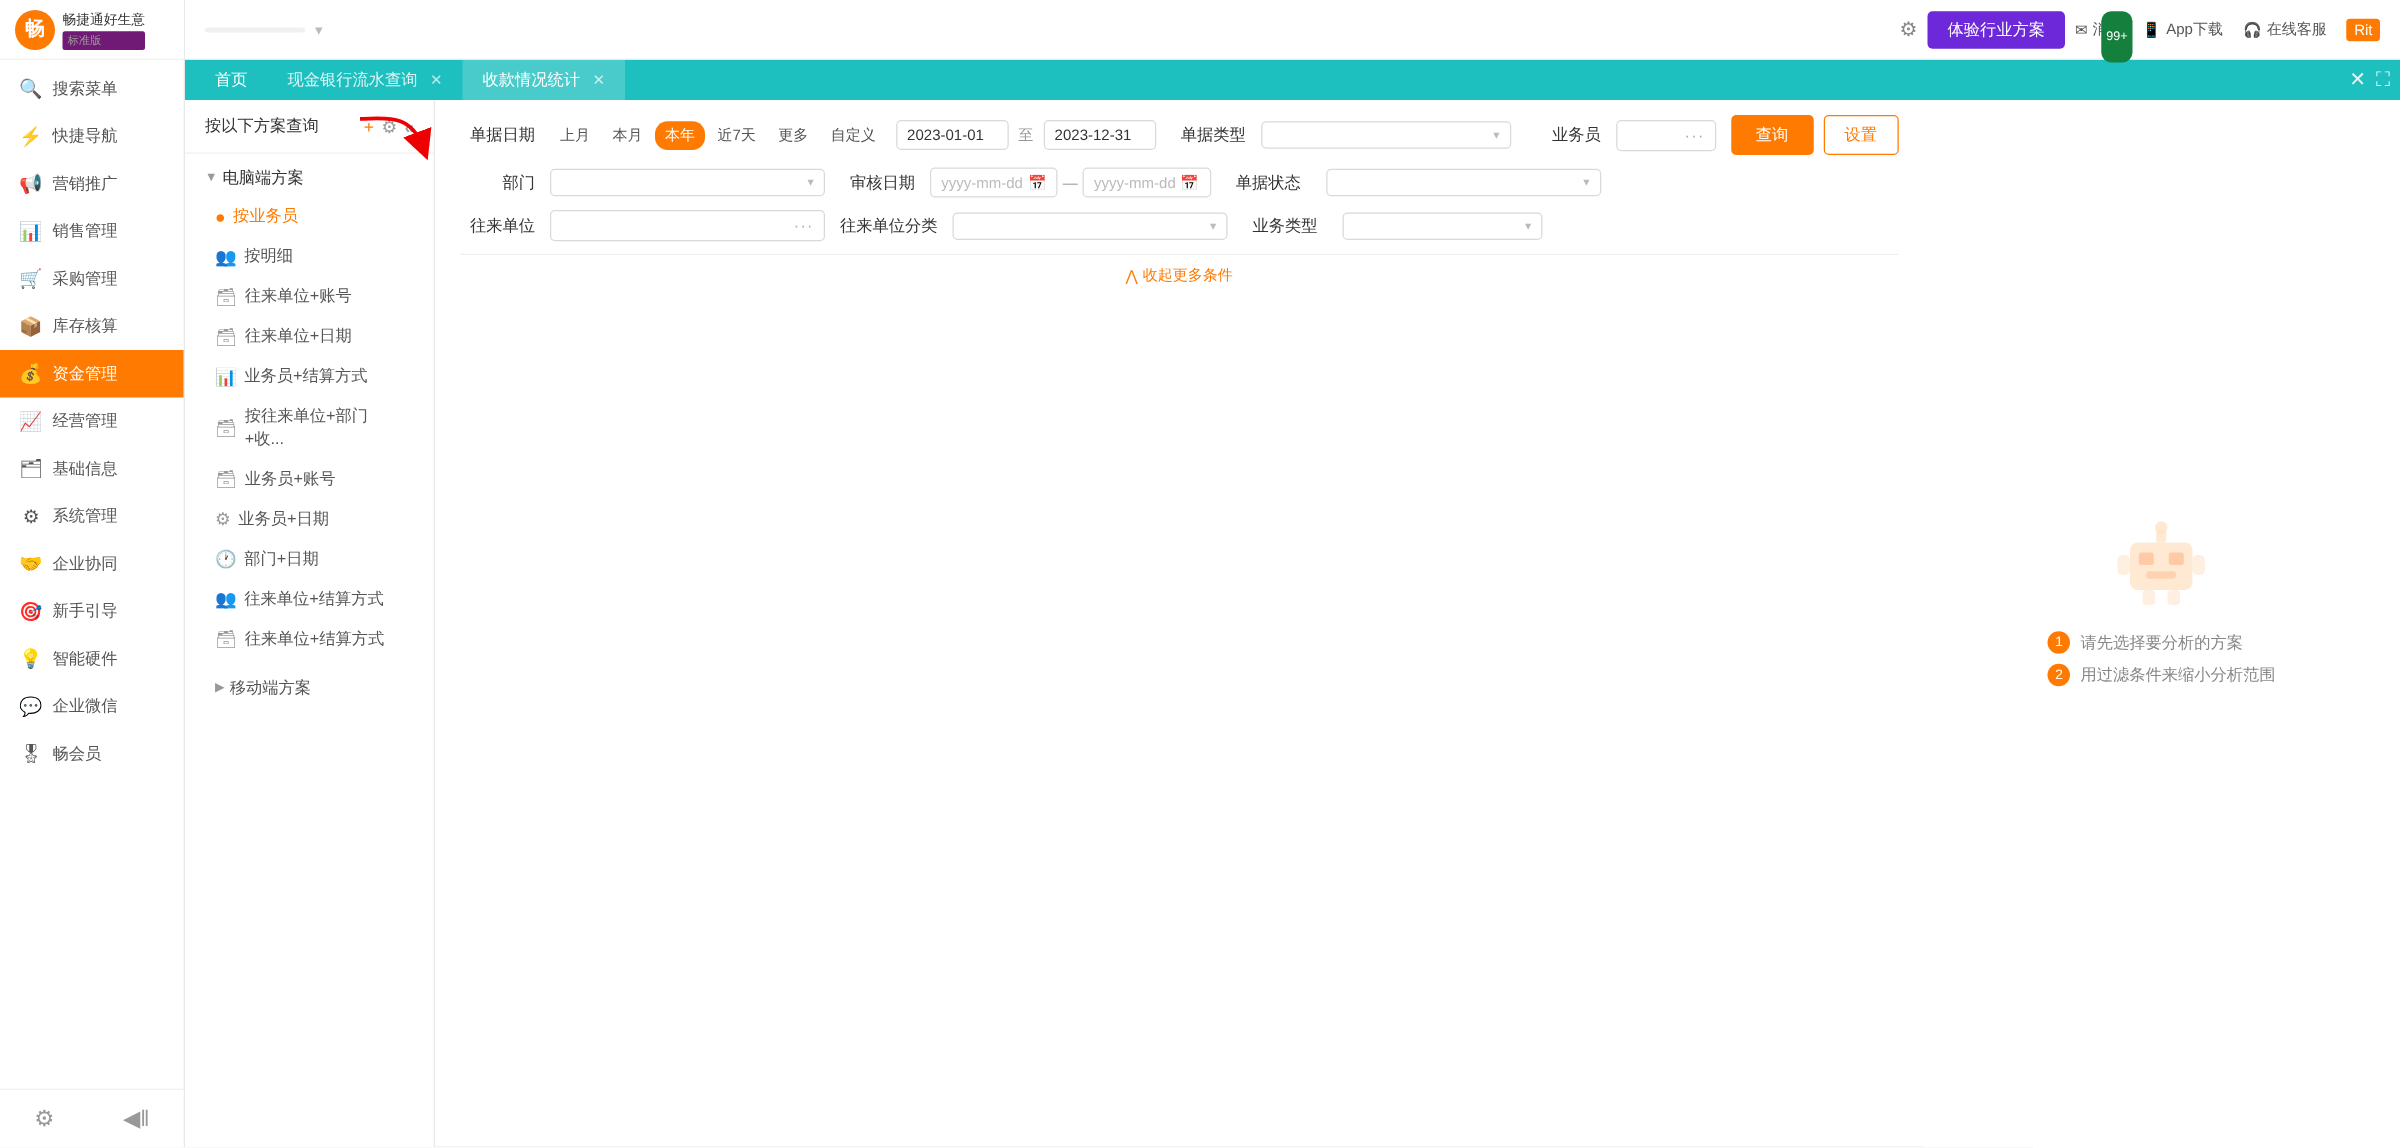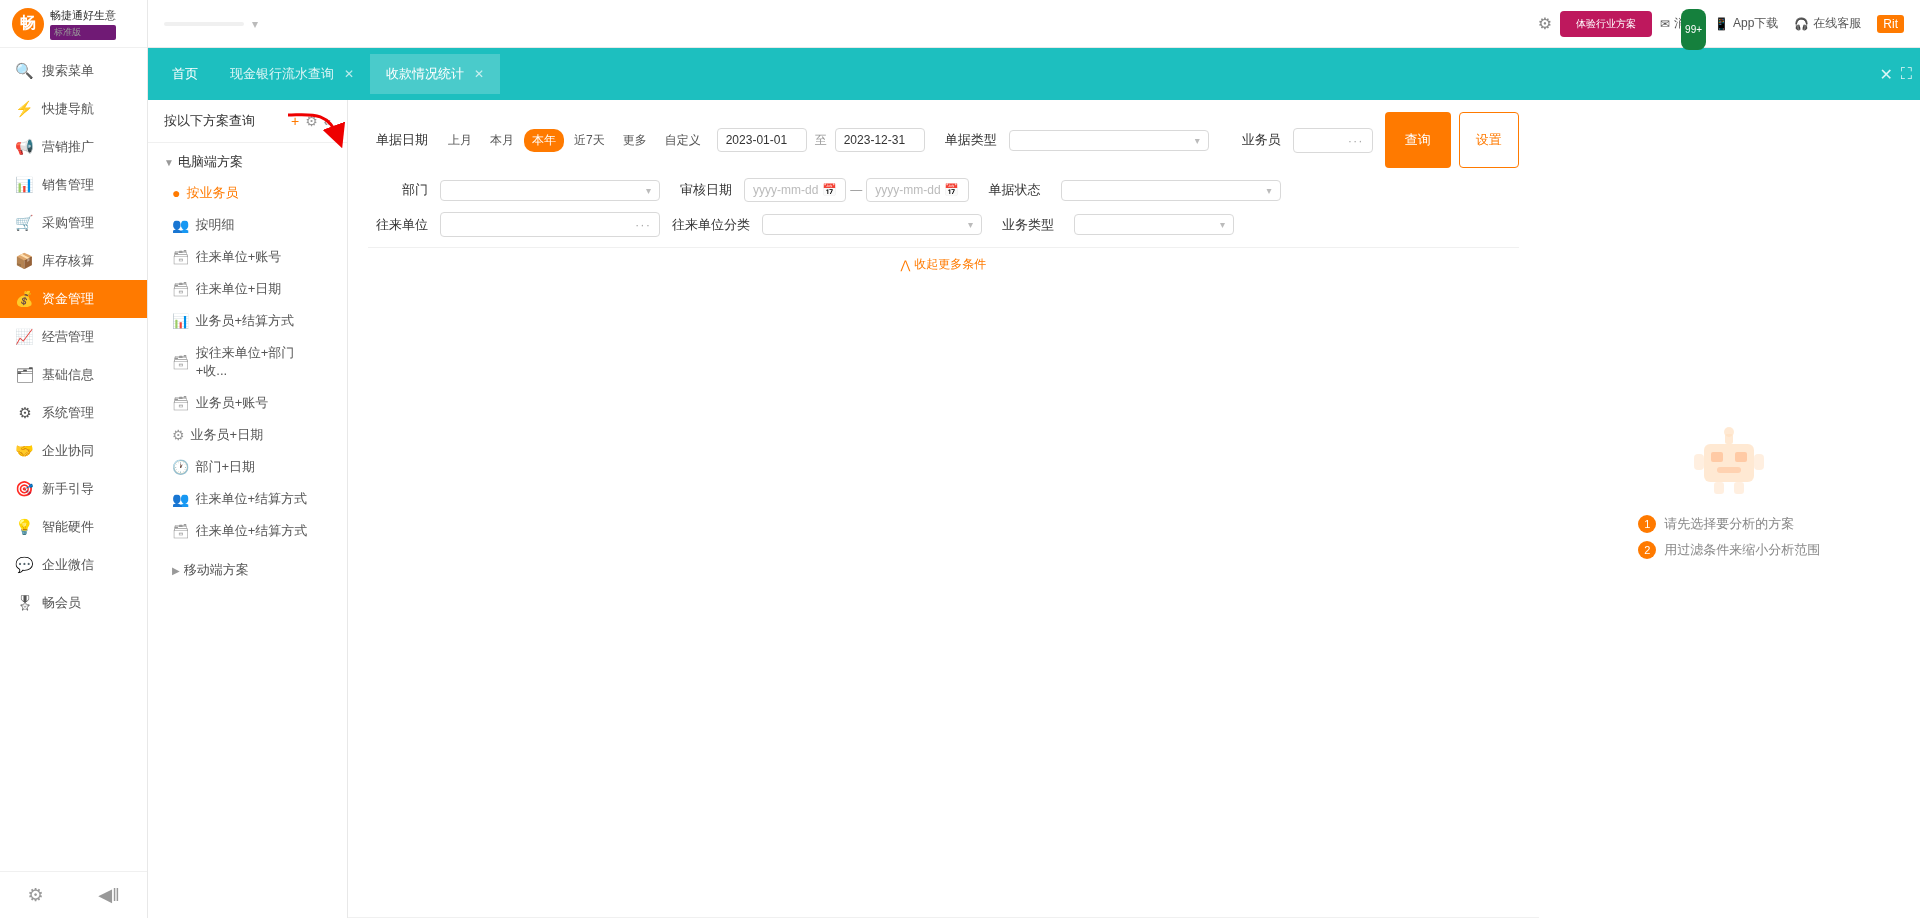--- a/index.html
+++ b/index.html
@@ -20,25 +20,25 @@
     
     .main { flex: 1; display: flex; flex-direction: column; overflow: hidden; }
 
     
     .topbar { height: 48px; background: #fff; display: flex; align-items: center; padding: 0 16px; border-bottom: 1px solid #e8e8e8; gap: 8px; }
     .topbar-breadcrumb { display: flex; align-items: center; gap: 4px; color: #666; font-size: 12px; flex: 1; }
     .topbar-right { display: flex; align-items: center; gap: 16px; }
     .topbar-msg { display: flex; align-items: center; gap: 4px; color: #555; font-size: 12px; position: relative; cursor: pointer; }
     .msg-badge { background: #15803d; color: white; font-size: 10px; padding: 15px 4px; border-radius: 8px; position: absolute; top: -6px; right: -8px; }
     .topbar-btn { color: #555; font-size: 12px; display: flex; align-items: center; gap: 4px; cursor: pointer; }
-    .topbar-trial { background: #be185d; color: white; padding: 6px 16px; border-radius: 4px; font-size: 10px; cursor: pointer; border: none; }
+    .topbar-trial { background: #6d28d9; color: white; padding: 6px 16px; border-radius: 4px; font-size: 13px; cursor: pointer; border: none; }
     .topbar-gear { color: #888; font-size: 16px; cursor: pointer; }
 
     
-    .tabbar { height: 52px; background: #1dbfbf; display: flex; align-items: center; padding: 0 8px; gap: 0; }
+    .tabbar { height: 32px; background: #1dbfbf; display: flex; align-items: center; padding: 0 8px; gap: 0; }
     .tab-item { display: flex; align-items: center; padding: 0 16px; height: 40px; color: rgba(255,255,255,0.85); font-size: 13px; cursor: pointer; gap: 6px; position: relative; }
     .tab-item.home { color: white; }
     .tab-item.active { background: rgba(255,255,255,0.2); color: white; }
     .tab-close { font-size: 12px; color: rgba(255,255,255,0.7); cursor: pointer; margin-left: 4px; }
     .tabbar-right { margin-left: auto; display: flex; align-items: center; gap: 8px; }
     .tabbar-right-btn { color: rgba(255,255,255,0.85); font-size: 16px; cursor: pointer; }
 
     
     .page-content { flex: 1; display: flex; flex-direction: column; overflow: hidden; background: #f5f5f5; }
     .page-header { background: #fff; padding: 0 20px; height: 48px; display: flex; align-items: center; border-bottom: 1px solid #e8e8e8; }
@@ -76,21 +76,21 @@
     .date-tabs { display: flex; align-items: center; gap: 2px; }
     .date-tab { padding: 3px 8px; font-size: 12px; color: #555; cursor: pointer; border-radius: 2px; }
     .date-tab.active { background: #ff7a00; color: white; border-radius: 10px; }
     .date-input { border: 1px solid #d9d9d9; border-radius: 4px; padding: 4px 8px; font-size: 12px; color: #333; min-width: 90px; display: flex; align-items: center; }
     .date-separator { color: #999; font-size: 12px; }
     .filter-select { border: 1px solid #d9d9d9; border-radius: 4px; padding: 4px 8px; font-size: 12px; color: #555; min-width: 120px; display: flex; align-items: center; justify-content: space-between; cursor: pointer; }
     .filter-select-wide { min-width: 200px; }
     .select-arrow { color: #bbb; font-size: 10px; }
     .filter-actions { margin-left: auto; display: flex; gap: 8px; flex-shrink: 0; }
     .btn-query { background: #ff7a00; color: white; border: none; padding: 6px 20px; border-radius: 4px; font-size: 13px; cursor: pointer; }
-    .btn-set { background: white; color: #ff7a00; border: 1px solid #ff7a00; padding: 18px 16px; border-radius: 4px; font-size: 13px; cursor: pointer; }
+    .btn-set { background: white; color: #ff7a00; border: 1px solid #ff7a00; padding: 6px 16px; border-radius: 4px; font-size: 13px; cursor: pointer; }
     .collapse-bar { display: flex; align-items: center; justify-content: center; padding: 8px; color: #ff7a00; font-size: 12px; cursor: pointer; border-top: 1px solid #f0f0f0; margin-top: 4px; gap: 4px; }
 
     
     .empty-state { flex: 1; display: flex; flex-direction: column; align-items: center; justify-content: center; gap: 16px; padding-bottom: 40px; }
     .empty-icon { width: 80px; height: 80px; opacity: 0.6; }
     .empty-tips { display: flex; flex-direction: column; gap: 8px; }
     .empty-tip { display: flex; align-items: center; gap: 8px; color: #888; font-size: 13px; }
     .tip-num { width: 18px; height: 18px; border-radius: 50%; background: #ff7a00; color: white; font-size: 11px; display: flex; align-items: center; justify-content: center; flex-shrink: 0; }
 
     .audit-date-group { display: flex; align-items: center; gap: 4px; }

